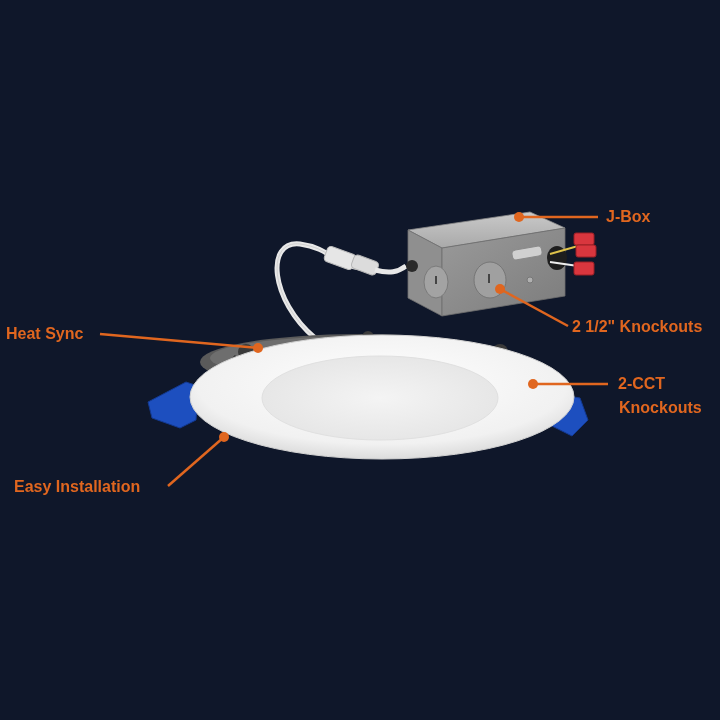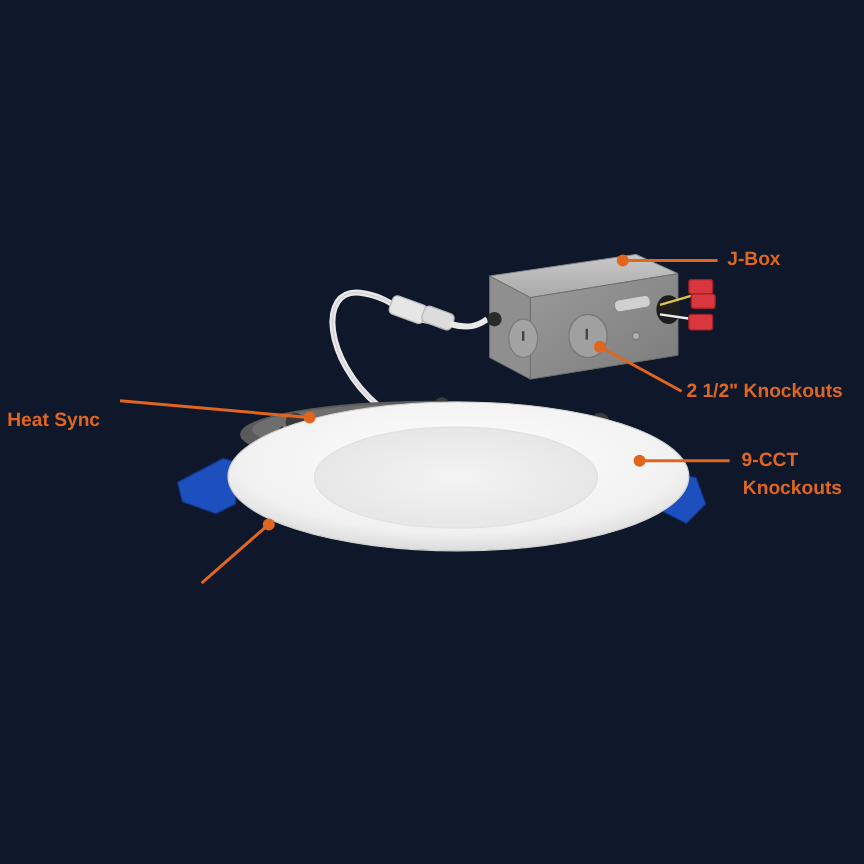--- a/index.html
+++ b/index.html
@@ -95,16 +95,17 @@
       <circle cx="258" cy="348" r="5" stroke="none"></circle>
       <line x1="533" y1="384" x2="608" y2="384"></line>
       <circle cx="533" cy="384" r="5" stroke="none"></circle>
       <line x1="224" y1="437" x2="168" y2="486"></line>
       <circle cx="224" cy="437" r="5" stroke="none"></circle>
     </g>
   </svg>
 
   <div class="label" style="left:606px; top:207px;">J-Box</div>
   <div class="label" style="left:572px; top:317px;">2 1/2"  Knockouts</div>
-  <div class="label" style="left:6px; top:324px;margin-top:17px;">Heat Sync</div>
-  <div class="label" style="left:618px; top:374px;">9-CCT</div>
+  <div class="label" style="left:6px; top:324px;">Heat Sync</div>
+  <div class="label" style="left:618px; top:374px;">2-CCT</div>
   <div class="label" style="left:619px; top:398px;">Knockouts</div>
+  <div class="label" style="left:14px; top:477px;">Easy Installation</div>
 </div>
 
 </body></html>

